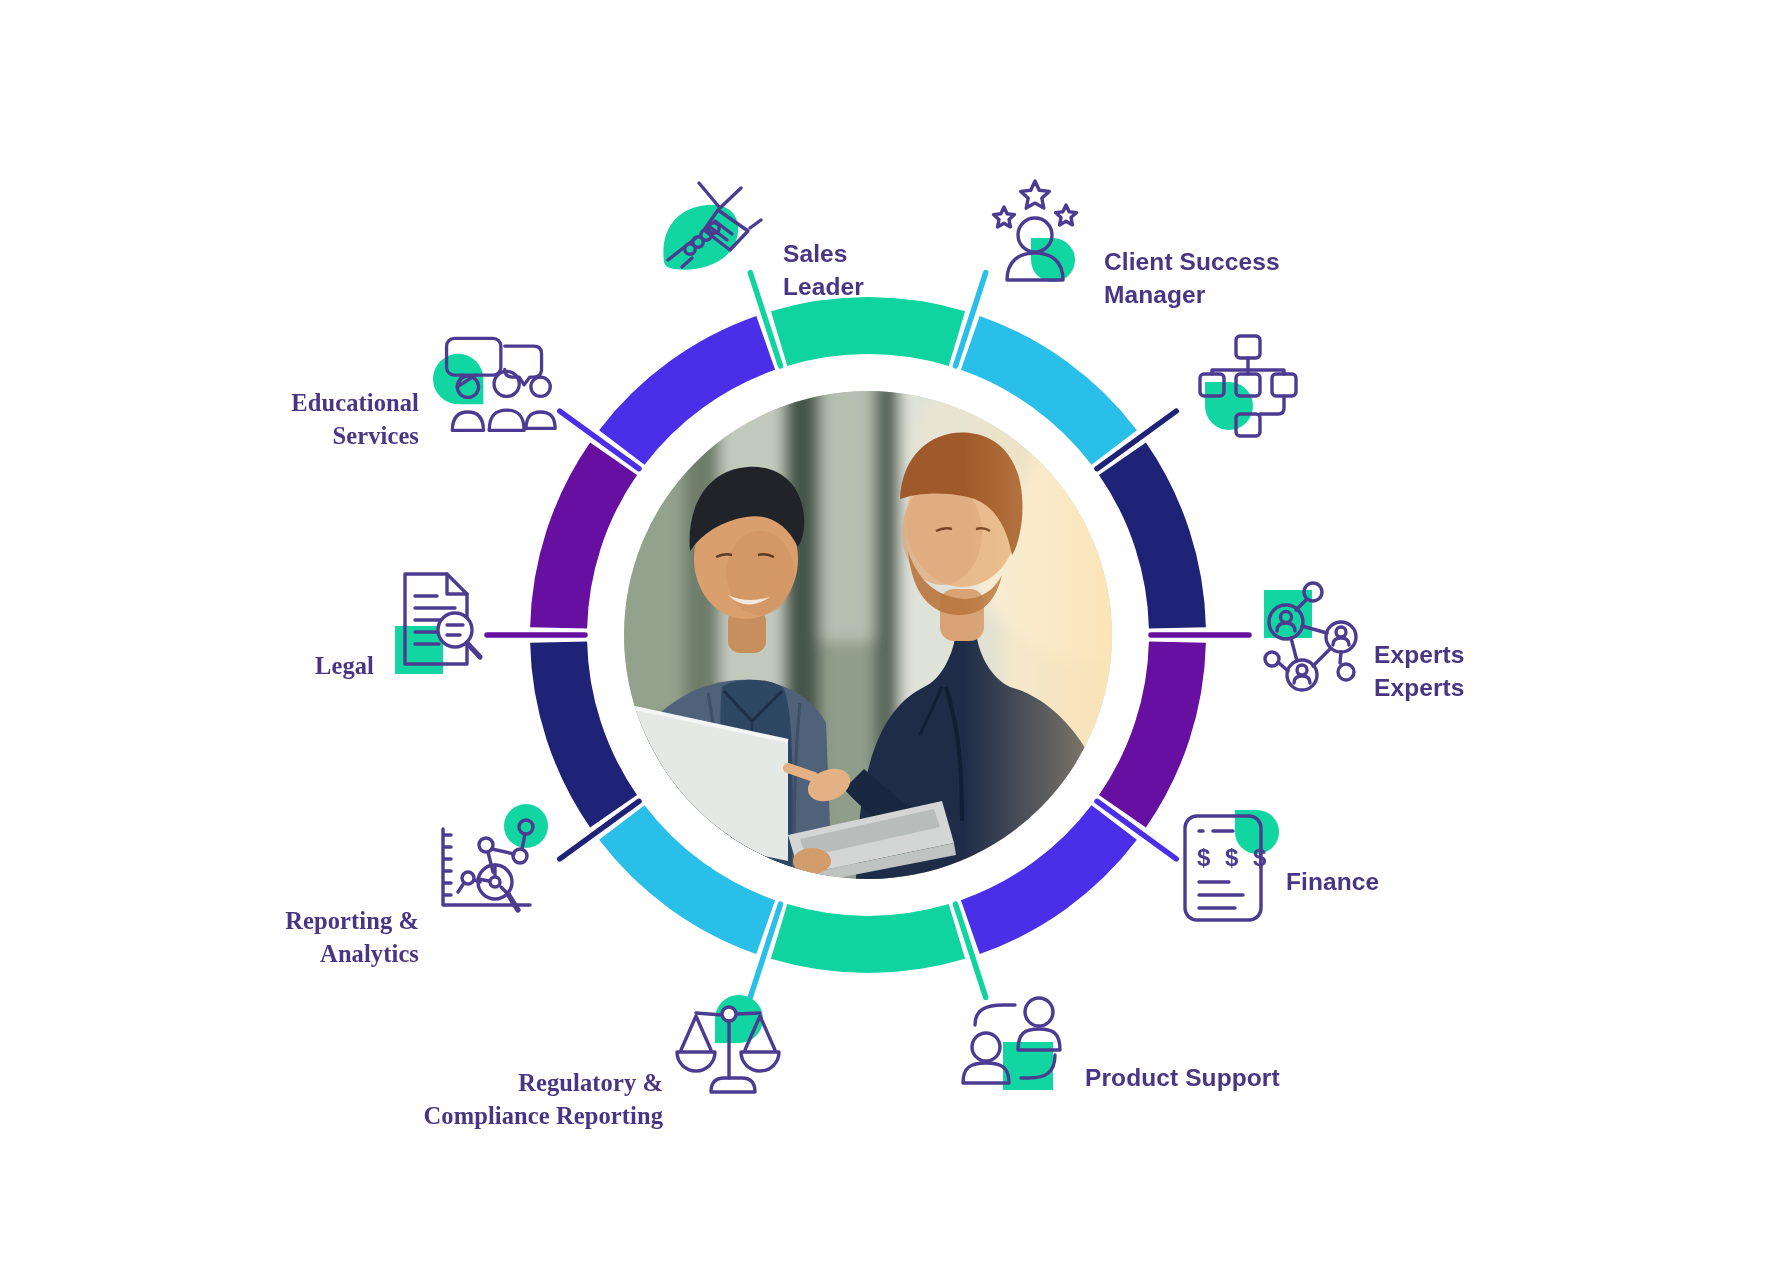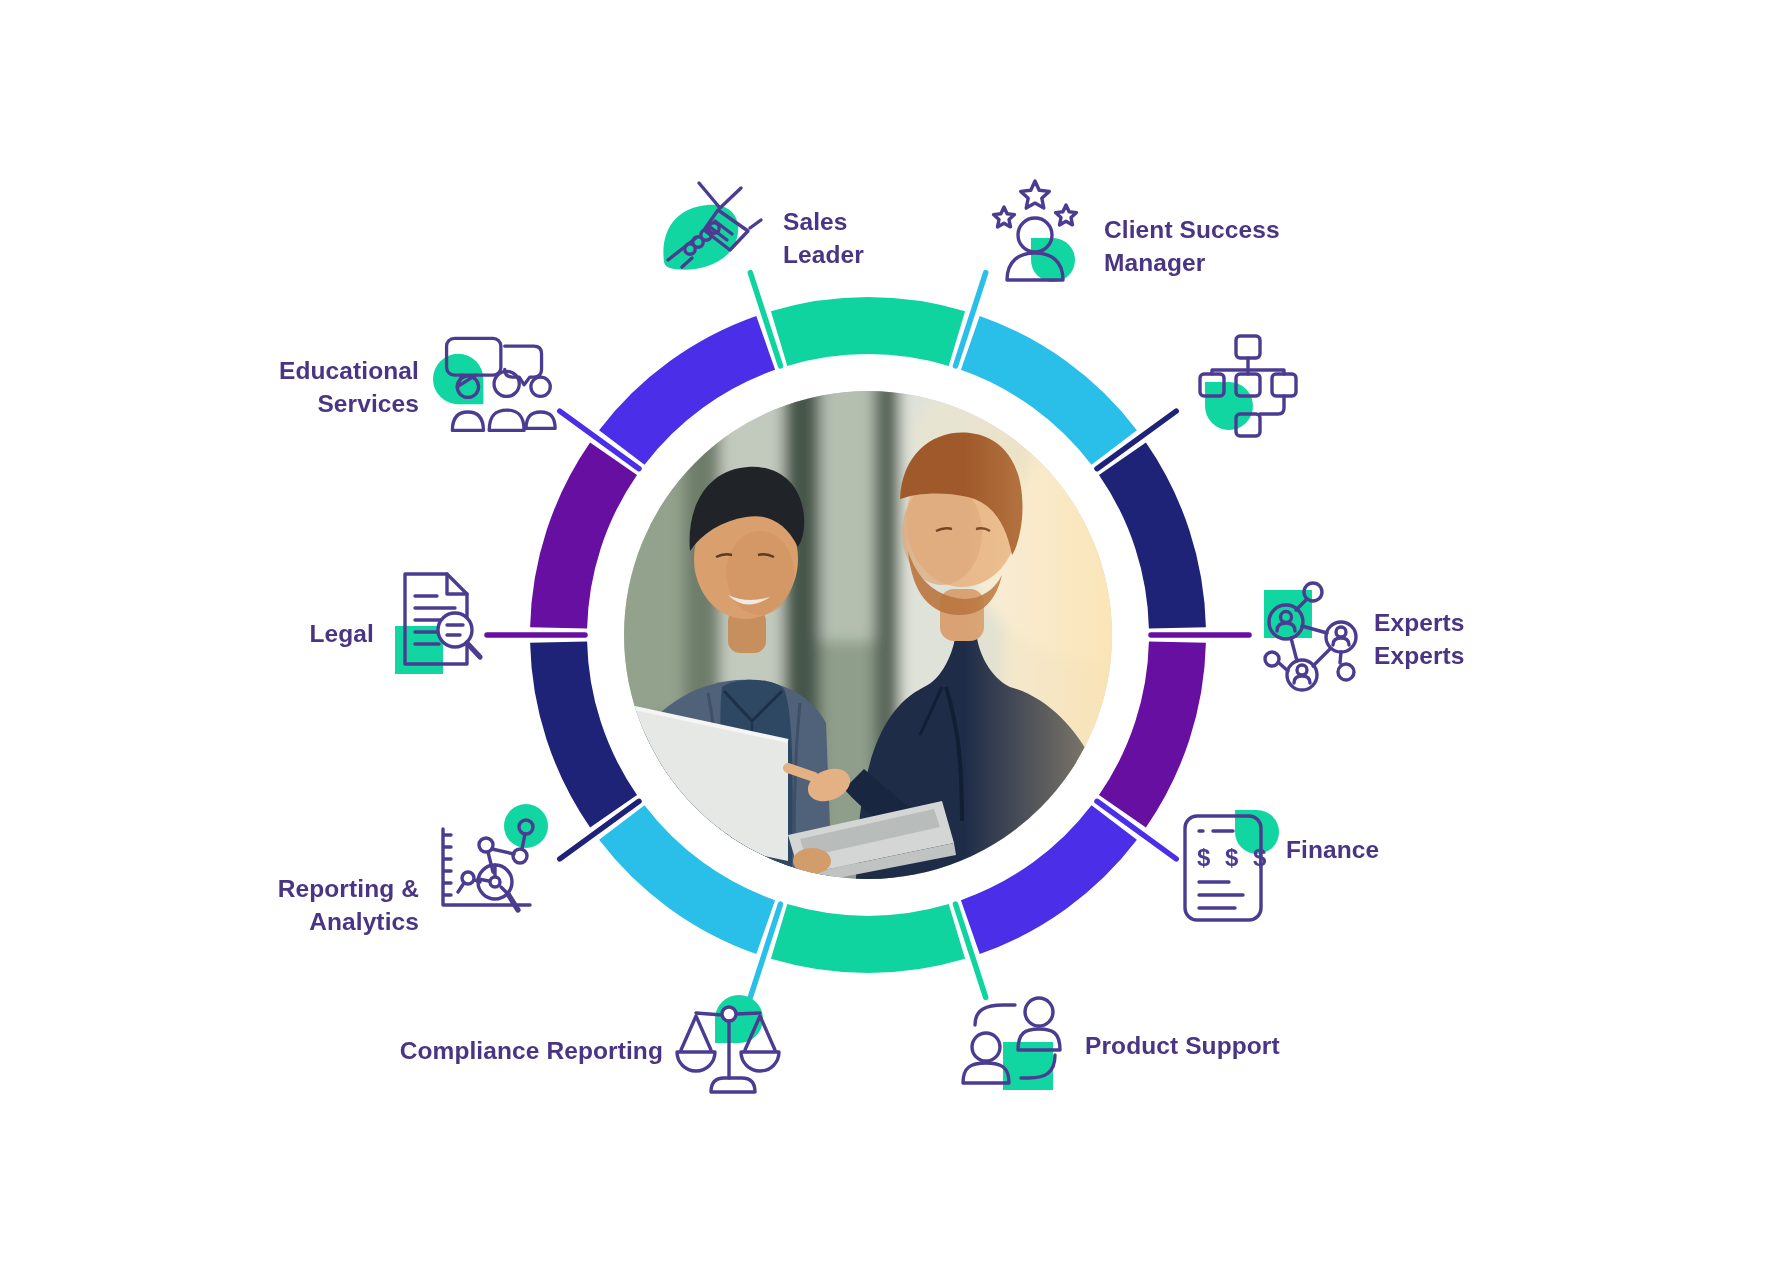--- a/index.html
+++ b/index.html
@@ -1,23 +1,23 @@
 <!DOCTYPE html>
 <html style="--background: #ffffff; --label-text: #4a3585; --icon-stroke: #4c3c91; --icon-accent: #12d6a1; --ring-green: #0fd4a0; --ring-cyan: #29bfe9; --ring-navy: #1f2377; --ring-purple: #660fa0; --ring-indigo: #4a2ee8;"><head>
 <meta charset="utf-8">
 <style>
   html,body{margin:0;padding:0;background:#fff;}
   .stage{position:relative;width:1782px;height:1278px;background:var(--background,#fff);overflow:hidden;
          font-family:"Liberation Sans",sans-serif;}
   #ring-svg{position:absolute;left:0;top:0;z-index:2;pointer-events:none;}
   #photo-svg{position:absolute;left:624px;top:391px;z-index:1;}
   .label{position:absolute;z-index:3;color:var(--label-text,#4a3585);
-         font-weight:700;font-size:24.5px;line-height:33px;letter-spacing:.1px;}
+         font-weight:700;font-size:24.5px;line-height:33px;letter-spacing:.1px;margin-top:32px;}
   .label span{display:block;}
-  .label.r{text-align:right;}
+  .label.r{text-align:right;font-family:Liberation Serif, serif;}
   .rolesvg{position:absolute;z-index:3;overflow:visible;}
   .rolesvg :is(path,rect,circle,line,polygon,polyline){fill:none;stroke:var(--icon-stroke,#4c3c91);
          stroke-width:3.4;stroke-linecap:round;stroke-linejoin:round;}
   .rolesvg .accent{fill:var(--icon-accent,#15d7a0);stroke:none;}
   .rolesvg .whitefill{fill:#ffffff;}
   .rolesvg .thick{stroke-width:5.2;}
   .rolesvg text{fill:var(--icon-stroke,#4c3c91);stroke:none;font-family:"Liberation Sans",sans-serif;font-weight:bold;}
 </style>
 </head>
 <body>
@@ -133,20 +133,21 @@
     <span>Experts</span>
       <span>Experts</span>
   </div>
   <div class="label" style="left:1286px;top:833px">
     <span>Finance</span>
   </div>
   <div class="label" style="left:1085px;top:1029px">
     <span>Product Support</span>
   </div>
   <div class="label r" style="left:293px;top:1034px;width:370px">
+    <span>Regulatory &amp;</span>
       <span>Compliance Reporting</span>
   </div>
   <div class="label r" style="left:199px;top:872px;width:220px">
     <span>Reporting &amp;</span>
       <span>Analytics</span>
   </div>
   <div class="label r" style="left:254px;top:617px;width:120px">
     <span>Legal</span>
   </div>
   <div class="label r" style="left:199px;top:354px;width:220px">

